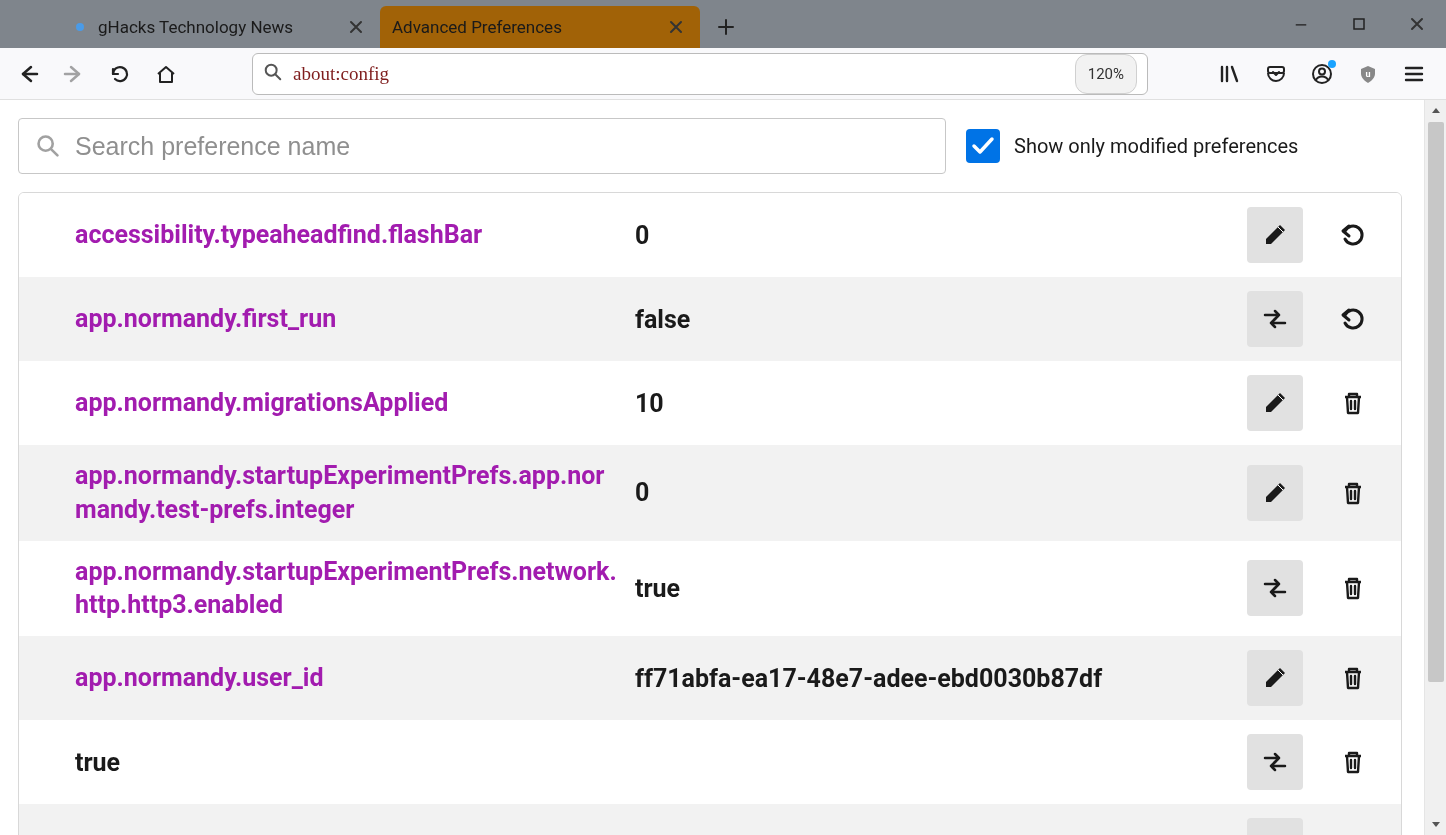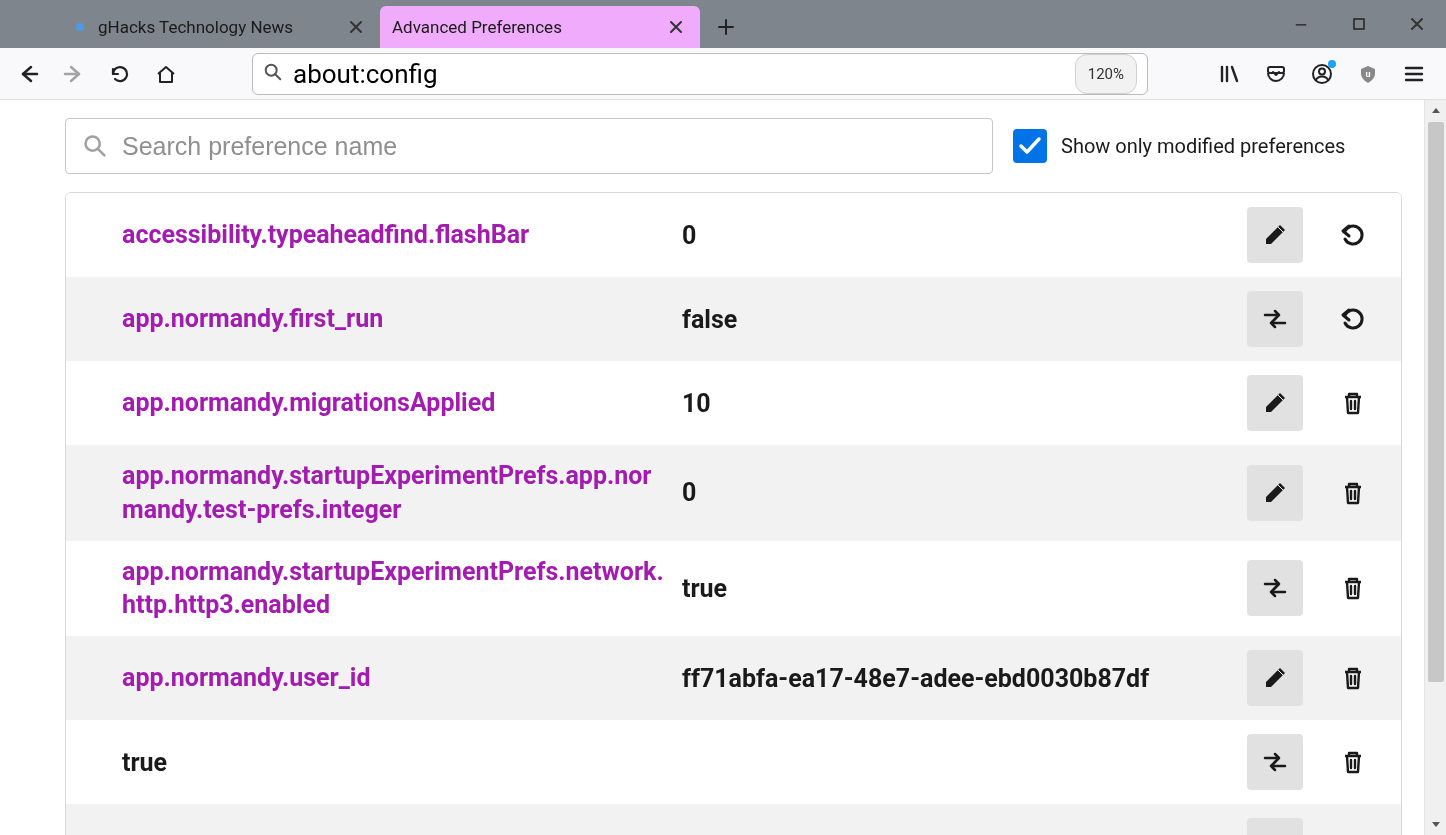--- a/index.html
+++ b/index.html
@@ -28,21 +28,21 @@
   padding: 0 12px;
   font-size: 17px;
   color: #1a1a1a;
   border-top-left-radius: 6px;
   border-top-right-radius: 6px;
   min-width: 320px;
   position: relative;
   gap: 10px;
 }
 .tab.inactive { background: transparent; color: #1a1a1a; }
-.tab.active { background: #f0abfc; }
+.tab.active { background: #a16207; }
 .tab .favicon {
   width: 16px; height: 16px; flex-shrink: 0;
   display: inline-block;
 }
 .tab .favicon.dot { width: 8px; height: 8px; border-radius: 50%; background: #4a9be8; margin: 0 4px; }
 .tab .tab-title { flex: 1; white-space: nowrap; overflow: hidden; text-overflow: ellipsis; }
 .tab .tab-close { width: 24px; height: 24px; display:flex; align-items:center; justify-content:center; cursor:pointer; }
 .tab .tab-close svg { width: 14px; height: 14px; }
 .newtab-btn { width: 40px; height: 40px; display:flex; align-items:center; justify-content:center; cursor:pointer; margin-left: 6px; margin-bottom: 1px;}
 .newtab-btn svg { width: 18px; height: 18px; }
@@ -74,37 +74,36 @@
   height: 42px;
   background: #fff;
   border: 1px solid #bbb;
   border-radius: 6px;
   display: flex;
   align-items: center;
   padding: 0 10px;
   gap: 10px;
 }
 .urlbar .search-glass svg { width: 20px; height: 20px; }
-.urlbar .url-text { flex: 1; font-size: 26px; color: #000000; }
+.urlbar .url-text { flex: 1; font-size: 19px; color: #7f1d1d; font-family: Liberation Serif, serif; }
 .urlbar .zoom-badge {
   background: #f2f2f2; border: 1px solid #d0d0d0; border-radius: 12px;
   padding: 10px 12px; font-size: 15px; color: #333;
 }
 
 .navbar .right-icons { margin-left: auto; display:flex; align-items:center; gap: 10px; padding-right: 4px;}
 .navbar .right-icons .nav-icon { position: relative; }
 .badge-dot { width: 8px; height: 8px; background:#1aa3ff; border-radius:50%; position:absolute; top:4px; right:4px;}
 
 
 .content {
   background: #fff;
   height: calc(835px - 48px - 52px);
   overflow: hidden;
   position: relative;
-  padding-left: 47px;
 }
 .inner {
   padding: 18px;
   width: calc(100% - 26px);
 }
 .scrollbar {
   position: absolute; right: 0; top: 0; width: 22px; height: 100%; background: #f0f0f0;
   border-left: 1px solid #e5e5e5;
 }
 .scrollbar .sbtn { height: 22px; display:flex; align-items:center; justify-content:center; }

